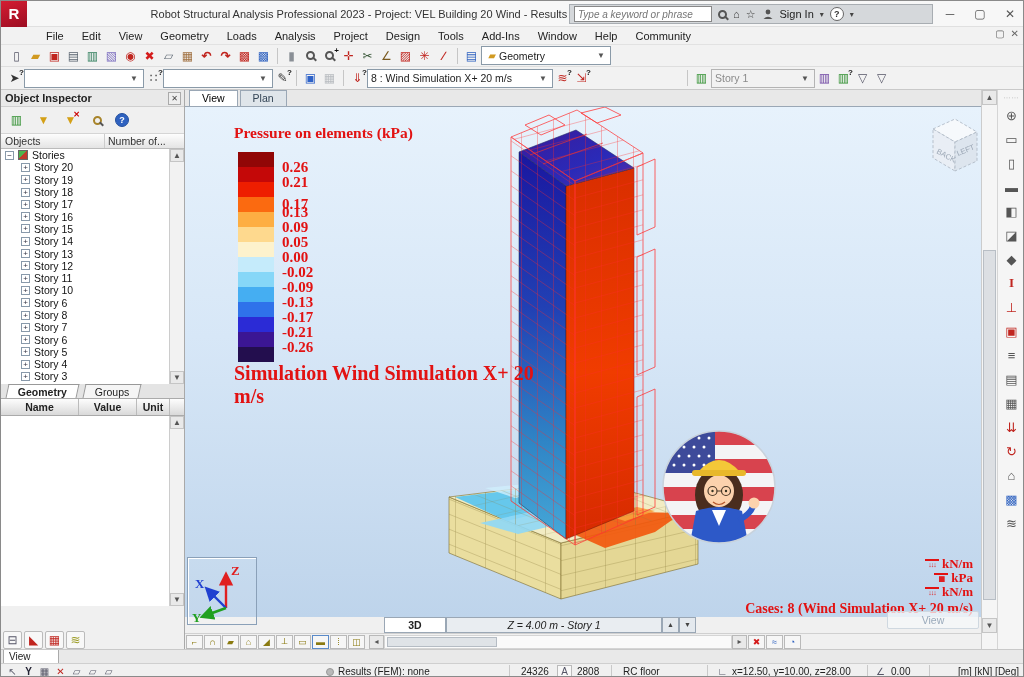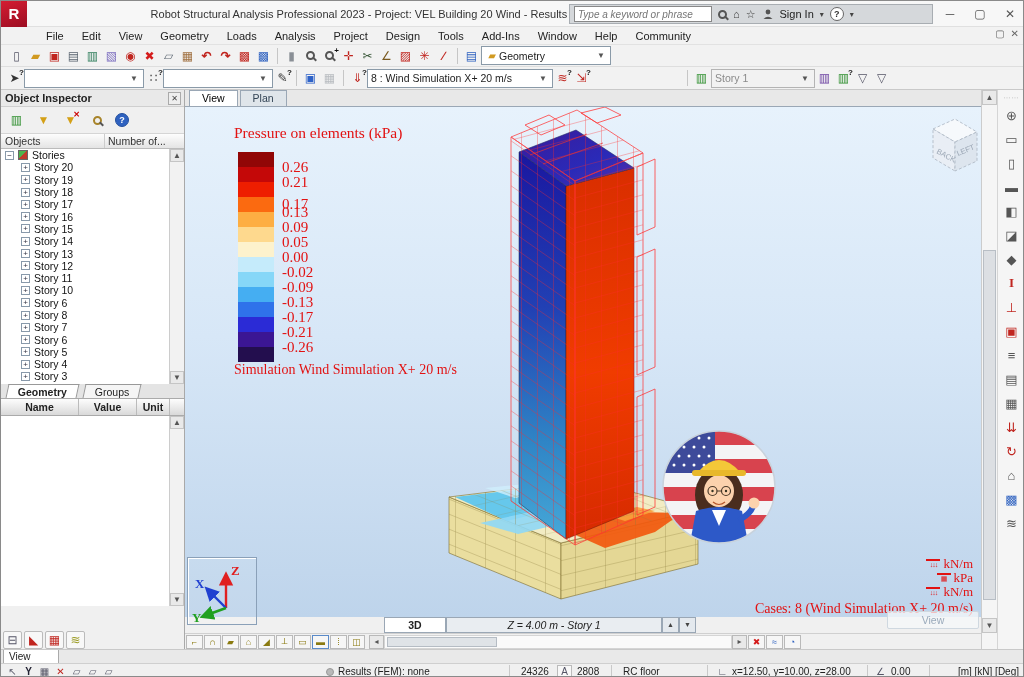--- a/index.html
+++ b/index.html
@@ -57,25 +57,25 @@
 .tbscroll{position:absolute;right:0;top:326px;width:15px;height:190px;background:#f2f2f2;border-left:1px solid #ccc;font-size:8px;color:#555;text-align:center}
 .pbottom{position:absolute;left:0;top:541px;width:100%;height:18px;display:flex;align-items:center;gap:2px;padding-left:2px;background:#f0f0f0}
 .pbottom .ti{border:1px solid #bbb;background:#f8f8f8}
 
 .viewport{position:absolute;left:184px;top:89px;width:796px;height:559px;background:#f0f0f0}
 .vtabs{position:absolute;left:0;top:0;width:100%;height:17px;background:#e8e8e8;border-bottom:1px solid #9aa7b5;display:flex;align-items:flex-end;padding-left:4px;gap:2px}
 .vtab{height:16px;line-height:15px;padding:0 12px;font-size:10.5px;border:1px solid #9aa7b5;border-bottom:none;background:#dfe5ea;color:#345}
 .vtab.on{background:#fff;color:#000}
 .scene-bg{position:absolute;left:0;top:17px;width:796px;height:510px;background:linear-gradient(180deg,#e7f2fc 0%,#d7e7f7 45%,#bed4eb 100%)}
 .legend{position:absolute;left:0;top:0;width:360px;height:360px;pointer-events:none}
-.red{font-family:"Liberation Serif",serif;font-weight:normal;color:#e21212}
+.red{font-family:"Liberation Serif",serif;font-weight:bold;color:#e21212}
 .leg-title{position:absolute;left:49px;top:34px;font-size:15.5px}
 .lsw{position:absolute;left:53px;width:36px;height:15px}
 .lvl{position:absolute;left:97px;height:15px;line-height:15px;font-size:15px}
-.leg-cap{position:absolute;left:49px;top:272px;font-size:14px}
+.leg-cap{position:absolute;left:49px;top:272px;font-size:20px}
 .units{position:absolute;right:8px;text-align:right;font-size:13px;height:14px;line-height:14px}
 .uic{display:inline-block;width:14px;height:10px;border-top:2px solid #e21212;color:#e21212;font-size:7px;line-height:8px;letter-spacing:-1px;vertical-align:1px;margin-right:3px;text-align:center}
 .cases{position:absolute;right:8px;top:511px;font-size:14px}
 .viewbtn{position:absolute;right:2px;top:521px;width:92px;height:18px;background:rgba(245,248,250,.75);border:1px solid #cfd8e0;border-radius:2px;color:#9aaabb;text-align:center;line-height:16px;font-size:10.5px}
 .bbar{position:absolute;left:0;top:527px;width:100%;height:16px;display:flex;align-items:stretch}
 .bbar .sp{width:199px}
 .btab{border:1px solid #9aa7b5;background:#fff;font-size:10.5px;text-align:center;line-height:14px}
 .btab.mode{width:62px;font-weight:bold}
 .btab.lvl2{width:216px;background:#e9edf1;font-style:italic}
 .barr{width:17px;border:1px solid #9aa7b5;background:#e4e9ee;font-size:7px;text-align:center;line-height:14px;color:#444}

